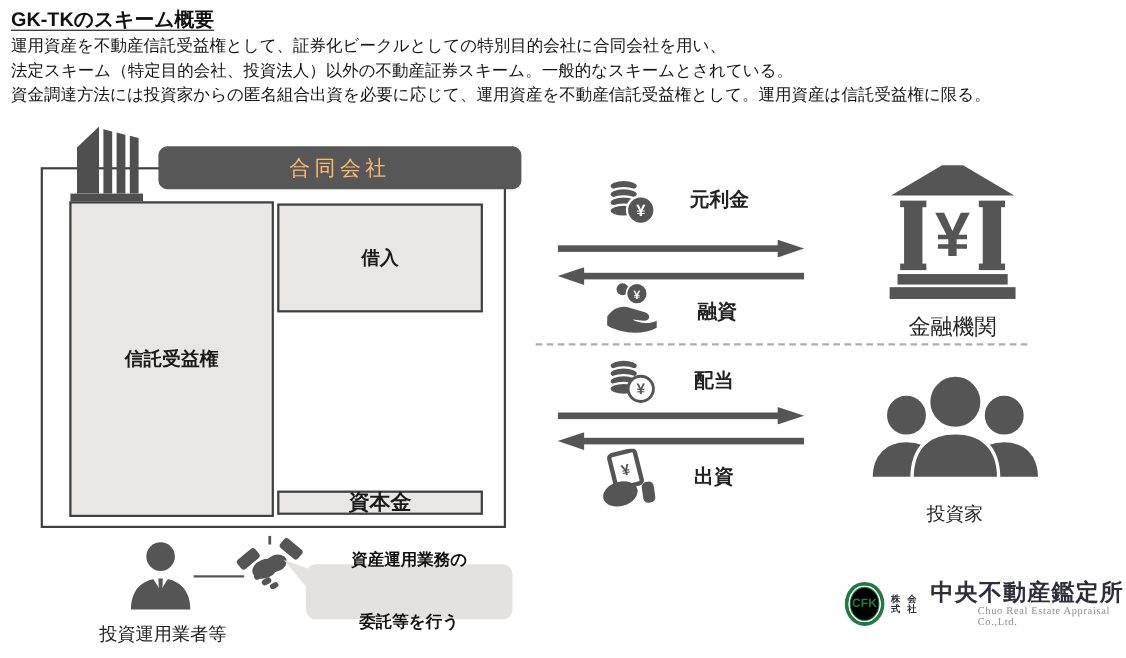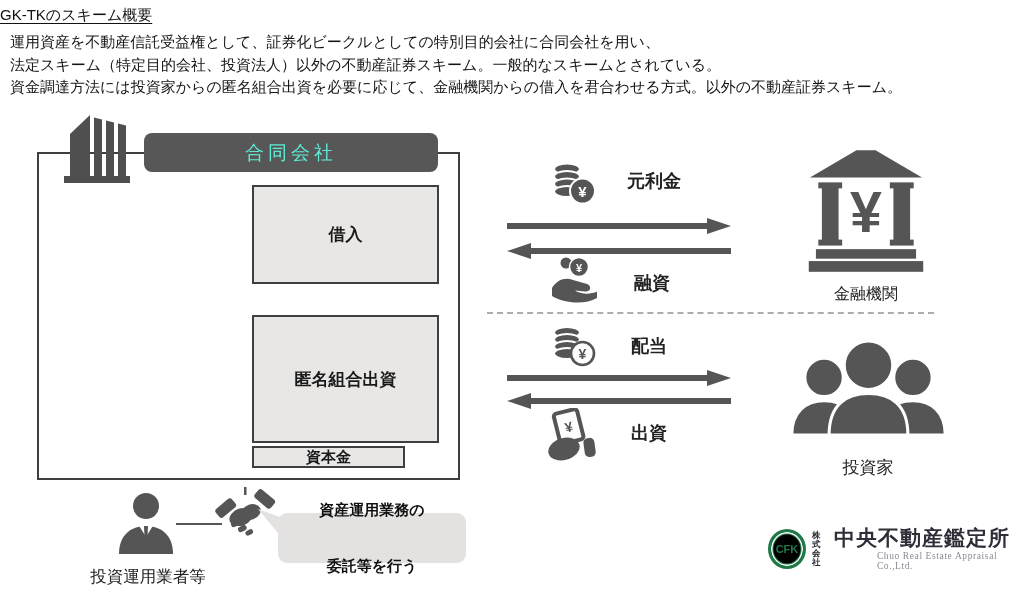--- a/index.html
+++ b/index.html
@@ -1,34 +1,34 @@
 <!DOCTYPE html>
 <html><head>
 <meta charset="utf-8">
 <style>
   html,body{margin:0;padding:0;background:#fff;}
   .page{position:relative;width:1024px;height:598px;background:#fff;overflow:hidden;
         font-family:"Liberation Sans","DejaVu Sans",sans-serif;color:#141414;}
   .abs{position:absolute;box-sizing:border-box;}
 
-  .title{left:0;top:6px;font-size:15px;font-weight:400;color:#111;
+  .title{left:10px;top:6px;font-size:18px;font-weight:700;color:#111;
          text-decoration:underline;text-underline-offset:3px;}
   .desc{left:10px;top:31px;width:1010px;font-size:15px;line-height:22.5px;color:#141414;}
 
   
   .outer-box{left:37px;top:152px;width:423px;height:328px;border:2px solid #3f3f3f;background:#fff;}
-  .company-header{left:144px;top:133px;width:294px;height:39px;background:#575757;border-radius:8px;
-                  display:flex;align-items:center;justify-content:center;color:#5eead4;font-size:19px;
+  .company-header{left:144px;top:133px;width:330px;height:39px;background:#575757;border-radius:8px;
+                  display:flex;align-items:center;justify-content:center;color:#fdba74;font-size:19px;
                   letter-spacing:4px;z-index:3;}
   .inner-box{background:#e9e7e6;border:2px solid #3f3f3f;display:flex;align-items:center;
              justify-content:center;font-weight:bold;color:#1a1a1a;z-index:2;}
   .trust-box{left:63px;top:183px;width:186px;height:287px;font-size:17px;}
   .borrow-box{left:252px;top:185px;width:187px;height:99px;font-size:17px;}
   .tk-box{left:252px;top:315px;width:187px;height:128px;font-size:17px;}
-  .capital-box{left:252px;top:446px;width:153px;height:22px;font-size:15px;text-align:right;}
+  .capital-box{left:252px;top:446px;width:187px;height:22px;font-size:19px;text-align:right;}
   .building{left:58px;top:110px;z-index:4;}
 
   
   .connector{left:176px;top:523px;width:46px;height:2px;background:#555;}
   .bubble{left:278px;top:513px;width:188px;height:50px;background:#e4e2e1;border-radius:9px;
           display:flex;flex-direction:column;align-items:center;justify-content:center;
           font-size:15px;line-height:20px;font-weight:bold;color:#111;gap:36px;}
   .bubble::before{content:"";position:absolute;left:-20px;top:-4px;width:26px;height:34px;
           background:#e4e2e1;clip-path:polygon(0 0,100% 28%,100% 92%);}
   .manager-label{left:62px;top:566px;width:172px;text-align:center;font-size:16.5px;color:#222;}
@@ -37,59 +37,59 @@
   .flow-label{font-size:18px;font-weight:bold;color:#222;}
   .dashed-div{left:487px;top:312px;width:447px;height:0;border-top:2px dashed #adadad;}
 
   .entity-label{text-align:center;color:#222;}
 
   
   .logo{left:768px;top:527px;display:flex;align-items:center;gap:6px;}
   .logo-mark{width:34px;height:34px;border-radius:50%;border:3.5px solid #1f7a48;background:#000000;
              display:flex;align-items:center;justify-content:center;font-size:11px;font-weight:bold;
              color:#1f7a48;letter-spacing:0;box-shadow:inset 0 0 0 1.5px #fff, inset 0 0 0 2.5px #1f7a48;}
-  .logo-prefix{display:flex;flex-direction:column;font-size:8.5px;line-height:9px;font-weight:bold;
+  .logo-prefix{display:flex;flex-direction:row;font-size:8.5px;line-height:9px;font-weight:bold;
              color:#2e2e38;}
   .logo-text{display:flex;flex-direction:column;}
   .logo-name{font-family:"Liberation Serif","DejaVu Serif",serif;font-weight:bold;font-size:21px;
              line-height:23px;color:#2e2e38;letter-spacing:1px;}
   .logo-en{font-family:"Liberation Serif","DejaVu Serif",serif;font-size:9.5px;color:#8a8a94;
              letter-spacing:0.6px;margin-top:1px;margin-left:43px;}
 </style>
 </head>
 <body>
 
 <div class="page">
 
   <div class="abs title">GK-TKのスキーム概要</div>
   <div class="abs desc">
     <div>運用資産を不動産信託受益権として、証券化ビークルとしての特別目的会社に合同会社を用い、</div>
     <div>法定スキーム（特定目的会社、投資法人）以外の不動産証券スキーム。一般的なスキームとされている。</div>
-    <div>資金調達方法には投資家からの匿名組合出資を必要に応じて、金融機関からの借入を君合わせる方式。以外の不動産証券スキーム。</div>
+    <div>資金調達方法には投資家からの匿名組合出資を必要に応じて、運用資産を不動産信託受益権として。運用資産は信託受益権に限る。</div>
   </div>
 
   <div class="abs outer-box"></div>
 
   <svg class="abs building" width="80" height="74" viewBox="0 0 80 74">
     <g fill="#4f4f4f">
       <rect x="6" y="66" width="66" height="7"></rect>
       <polygon points="12,24 32,5 32,66 12,66"></polygon>
       <polygon points="36,7.5 44,9.5 44,66 36,66"></polygon>
       <polygon points="48,10.5 56,12.5 56,66 48,66"></polygon>
       <polygon points="60,13.5 68,15.5 68,66 60,66"></polygon>
     </g>
   </svg>
 
   <div class="abs company-header">合同会社</div>
 
+  <div class="abs inner-box trust-box">
+    <span>信託受益権</span>
+  </div>
   <div class="abs inner-box borrow-box">
     <span>借入</span>
-  </div>
-  <div class="abs inner-box tk-box">
-    <span>匿名組合出資</span>
   </div>
   <div class="abs inner-box capital-box">
     <span>資本金</span>
   </div>
 
   <svg class="abs" style="left:113px;top:490px;" width="66" height="72" viewBox="0 0 66 72">
     <circle cx="33" cy="16" r="13" fill="#555"></circle>
     <path d="M6,64 C6,45 18,36 33,36 C48,36 60,45 60,64 Z" fill="#555"></path>
     <polygon points="25,34 41,34 33,47" fill="#fff"></polygon>
     <polygon points="31,36 35,36 34.5,48 31.5,48" fill="#555"></polygon>
@@ -182,21 +182,21 @@
       <rect x="15" y="31" width="14" height="47"></rect>
       <rect x="12" y="76" width="20" height="5"></rect>
       <rect x="72" y="28" width="20" height="5"></rect>
       <rect x="75" y="31" width="14" height="47"></rect>
       <rect x="72" y="76" width="20" height="5"></rect>
       <rect x="10" y="84" width="84" height="8"></rect>
       <rect x="4" y="94" width="96" height="9"></rect>
     </g>
     <text x="52" y="70" font-size="48" font-weight="bold" fill="#555" text-anchor="middle">¥</text>
   </svg>
-  <div class="abs entity-label" style="left:800px;top:284px;width:132px;font-size:16px;">金融機関</div>
+  <div class="abs entity-label" style="left:800px;top:284px;width:132px;font-size:20px;">金融機関</div>
 
   <svg class="abs" style="left:785px;top:337px;" width="167" height="101" viewBox="0 0 164 100">
     <g fill="#555" stroke="#fff" stroke-width="3">
       <circle cx="38" cy="40" r="19"></circle>
       <path d="M6,97 C6,74 20,63 38,63 C50,63 58,67 63,73 L63,97 Z"></path>
       <circle cx="126" cy="40" r="19"></circle>
       <path d="M158,97 C158,74 144,63 126,63 C114,63 106,67 101,73 L101,97 Z"></path>
       <circle cx="82" cy="28" r="24"></circle>
       <path d="M43,97 C43,67 60,56 82,56 C104,56 121,67 121,97 Z"></path>
     </g>

